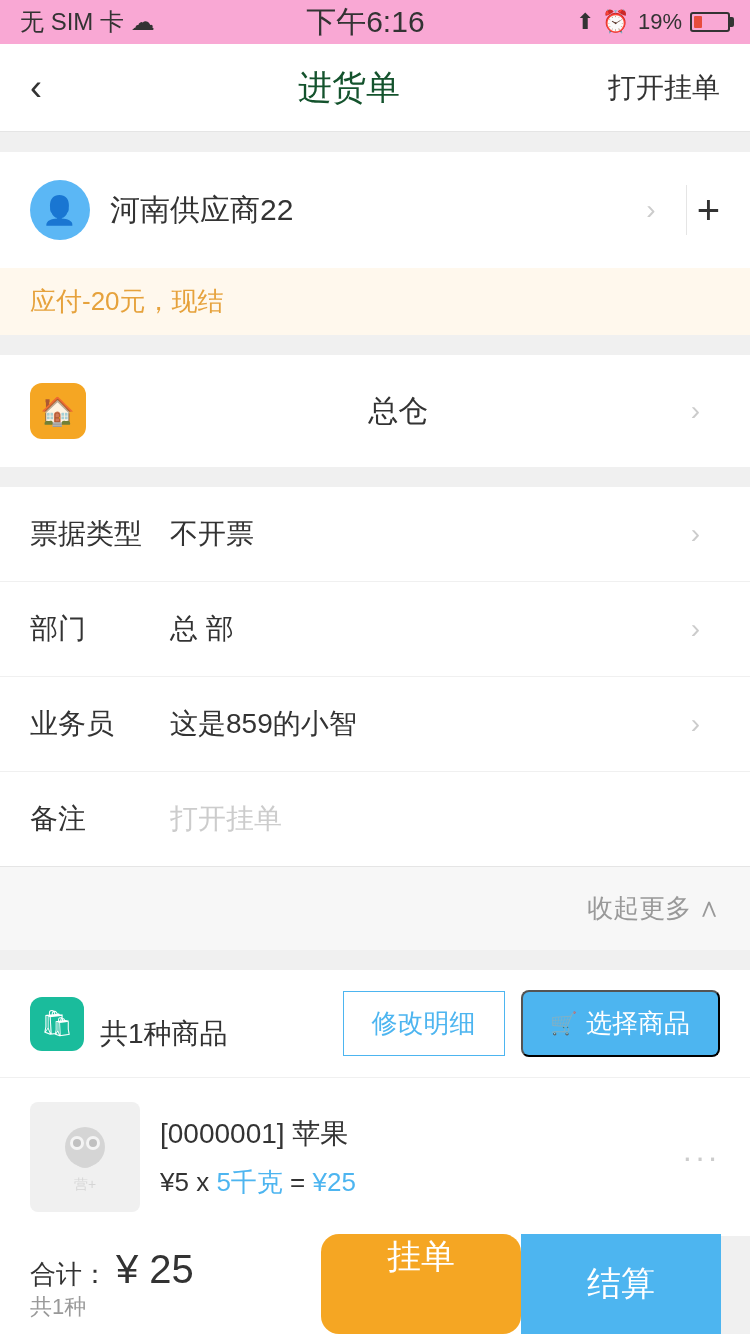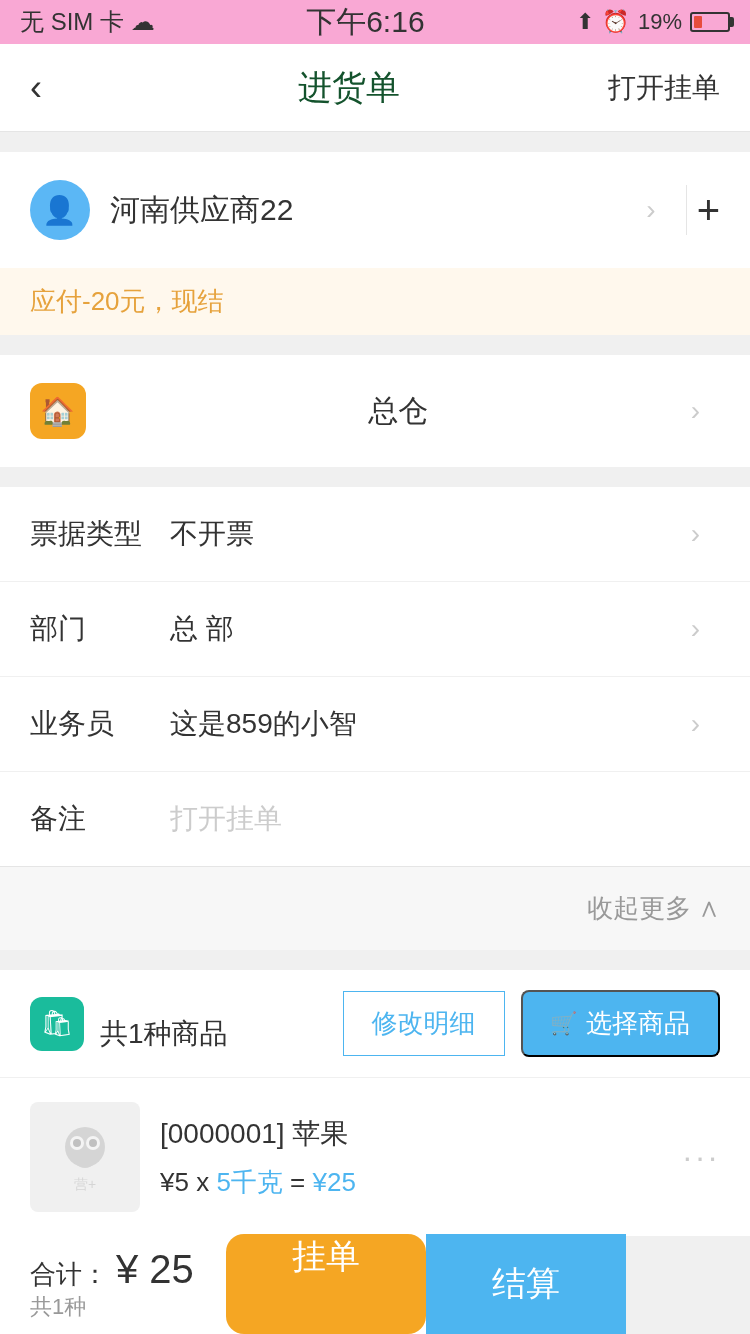--- a/index.html
+++ b/index.html
@@ -238,21 +238,21 @@
     }
     .product-more {
       color: #ccc; font-size: 32px; letter-spacing: 2px;
     }
 
     
     .bottom-bar {
       position: fixed;
       bottom: 0;
       left: 0;
-      width: 626px;
+      width: 721px;
       height: 100px;
       display: flex;
       align-items: center;
       background: #fff;
     }
     .total-section {
       flex: 1;
       padding: 0 30px;
       display: flex;
       flex-direction: column;

